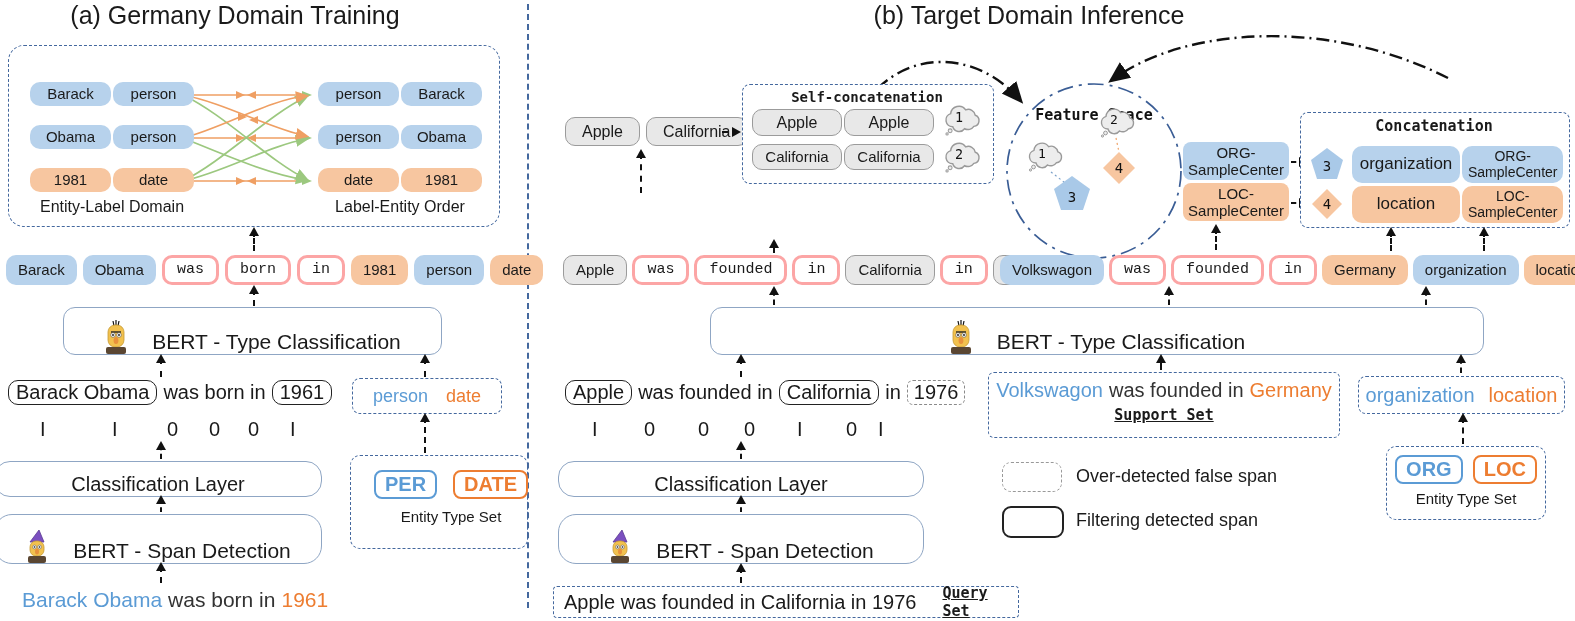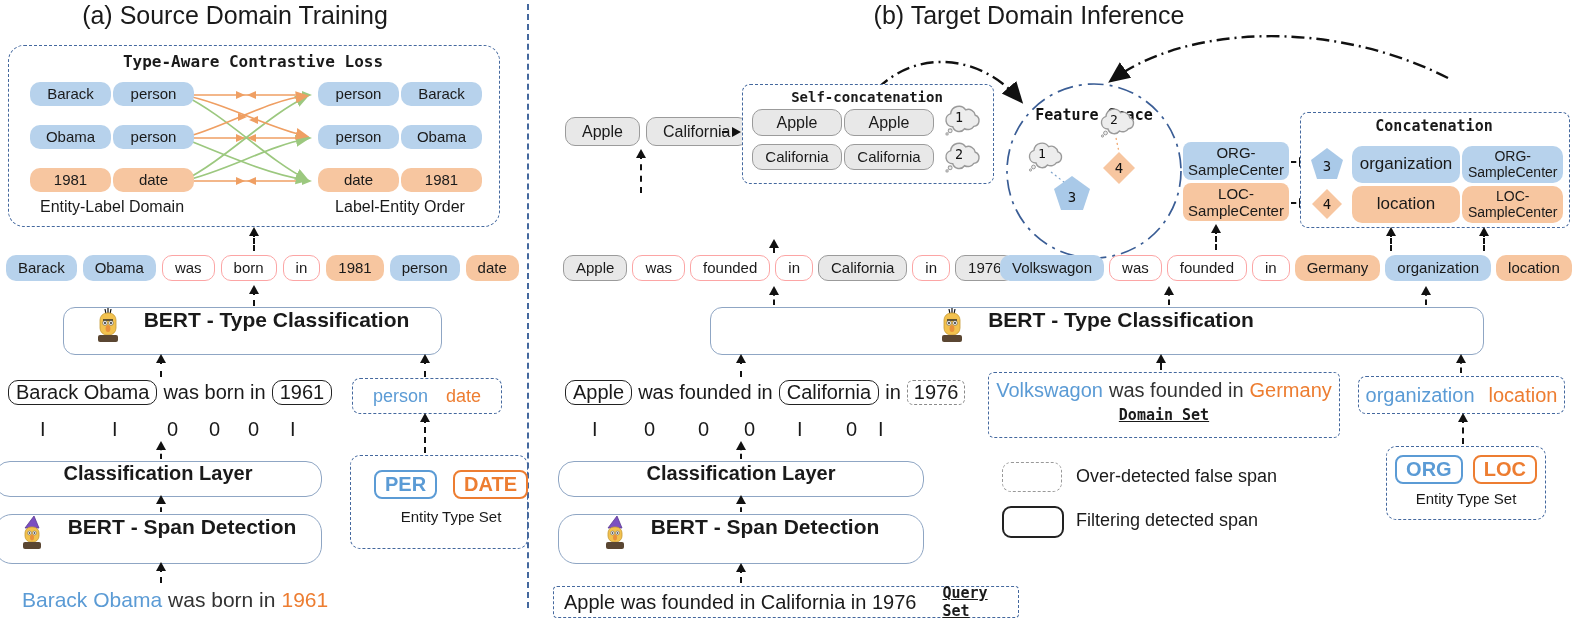--- a/index.html
+++ b/index.html
@@ -5,26 +5,26 @@
   html,body{margin:0;padding:0;background:#fff;}
   #canvas{position:relative;width:1575px;height:621px;background:#fff;overflow:hidden;
           font-family:"Liberation Sans",sans-serif;color:#1a1a1a;}
   .abs{position:absolute;}
   .mono{font-family:"DejaVu Sans Mono",monospace;font-weight:bold;}
   .title{font-size:25px;font-weight:500;text-align:center;}
   .pill{display:inline-flex;align-items:center;justify-content:center;border-radius:10px;
         padding:3px 12px;font-size:15px;white-space:nowrap;line-height:1.2;}
   .pill.blue{background:#b7d2ec;}
   .pill.orange{background:#f7c6a0;}
-  .pill.white{background:#fff;border:1px solid #fca5a5;}
+  .pill.white{background:#fff;border:3px solid #fca5a5;font-family:Liberation Mono, monospace;}
   .pill.gray{background:#e8e8e8;border:1px solid #9b9b9b;}
   .pillpair{position:absolute;display:flex;gap:2px;}
   .pillpair .pill{flex:1;border-radius:10px;padding:3px 6px;}
   .softbox{position:absolute;background:#fff;border:1.5px solid #8fa6c4;display:flex;
-           align-items:flex-start;justify-content:center;gap:24px;font-weight:bold;}
+           align-items:flex-end;justify-content:center;gap:24px;}
   .dashbox{position:absolute;border:1.6px dashed #44689e;border-radius:8px;}
   .uarr{position:absolute;width:0;border-left:2.2px dashed #111;}
   .uarr::before{content:"";position:absolute;left:-6px;top:-9px;width:0;height:0;
                 border:5px solid transparent;border-bottom:9px solid #111;}
   .rarr{position:absolute;height:0;border-top:2.2px dashed #111;}
   .rarr::before{content:"";position:absolute;right:-8px;top:-6px;width:0;height:0;
                 border:5px solid transparent;border-left:9px solid #111;}
   .boxed{border:1.8px solid #222;border-radius:10px;padding:0 7px;}
   .dashspan{border:1.6px dashed #8a8a8a;border-radius:6px;padding:0 6px;}
   .sent{font-size:20px;display:flex;align-items:center;gap:6px;white-space:nowrap;}
@@ -90,24 +90,23 @@
     </g>
 
     <g stroke="#111" stroke-width="2.4" fill="none" stroke-dasharray="13 5 2 5">
       <path d="M 862,108 C 900,48 975,48 1020,100" marker-end="url(#mblack)"></path>
       <path d="M 1448,78 C 1330,18 1185,26 1112,80" marker-end="url(#mblack)"></path>
     </g>
   </svg>
 
   <div class="abs" style="left:527px;top:4px;height:604px;border-left:2px dashed #44689e;"></div>
 
-  <div class="abs title" style="left:0;top:1px;width:470px;">(a) Source Domain Training</div>
+  <div class="abs title" style="left:0;top:1px;width:470px;">(a) Germany Domain Training</div>
 
   <div class="dashbox" style="left:8px;top:45px;width:490px;height:180px;border-radius:16px;"></div>
-  <div class="abs mono" style="left:8px;top:52px;width:490px;text-align:center;font-size:16px;">Type-Aware Contrastive Loss</div>
 
   <div class="pillpair" style="left:30px;top:82px;width:164px;">
     <span class="pill blue">Barack</span>
     <span class="pill blue">person</span>
   </div>
   <div class="pillpair" style="left:30px;top:125px;width:164px;">
     <span class="pill blue">Obama</span>
     <span class="pill blue">person</span>
   </div>
   <div class="pillpair" style="left:30px;top:168px;width:164px;">
@@ -388,21 +387,21 @@
     <span style="font-size:20px;white-space:nowrap;">Apple was founded in California in 1976</span>
     <span class="mono" style="font-size:15px;margin-left:26px;text-decoration:underline;">Query Set</span>
   </div>
 
   <div class="dashbox" style="left:988px;top:372px;width:350px;height:64px;border-radius:6px;">
     <div class="sent" style="justify-content:center;margin-top:6px;">
       <span class="blue-t">Volkswagon</span>
       <span style="color:#333;">was founded in</span>
       <span class="orange-t">Germany</span>
     </div>
-    <div class="mono" style="text-align:center;font-size:15px;margin-top:4px;text-decoration:underline;">Domain Set</div>
+    <div class="mono" style="text-align:center;font-size:15px;margin-top:4px;text-decoration:underline;">Support Set</div>
   </div>
 
   <div class="abs" style="left:1002px;top:462px;width:58px;height:28px;border:1.8px dashed #999;border-radius:9px;"></div>
   <div class="abs" style="left:1076px;top:466px;font-size:18px;">Over-detected false span</div>
   <div class="abs" style="left:1002px;top:506px;width:58px;height:28px;border:2px solid #222;border-radius:9px;"></div>
   <div class="abs" style="left:1076px;top:510px;font-size:18px;">Filtering detected span</div>
 
   <div class="dashbox" style="left:1358px;top:376px;width:205px;height:36px;display:flex;align-items:center;justify-content:center;gap:14px;background:#fff;">
     <span class="blue-t" style="font-size:20px;">organization</span>
     <span class="orange-t" style="font-size:20px;">location</span>

